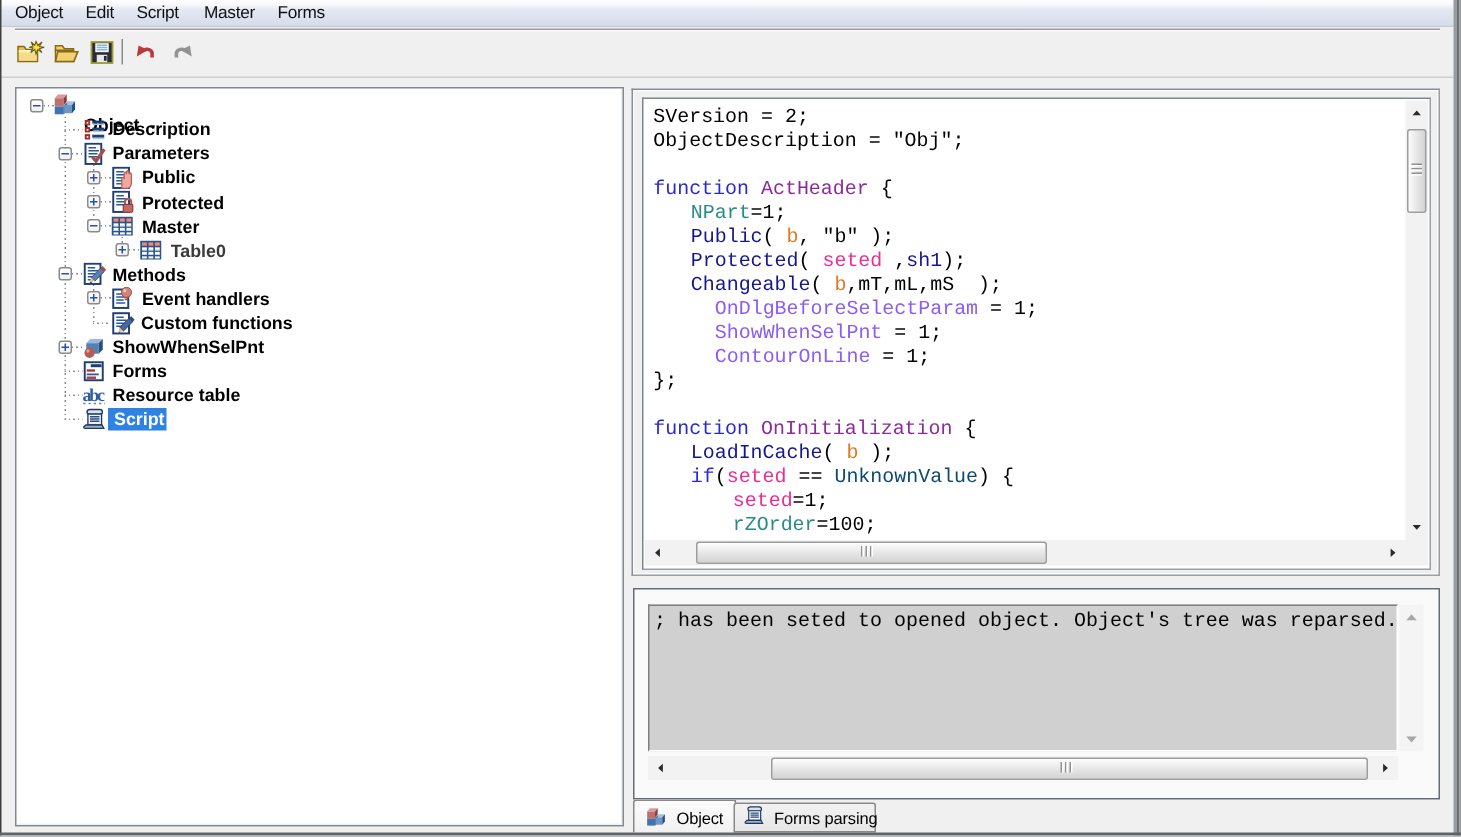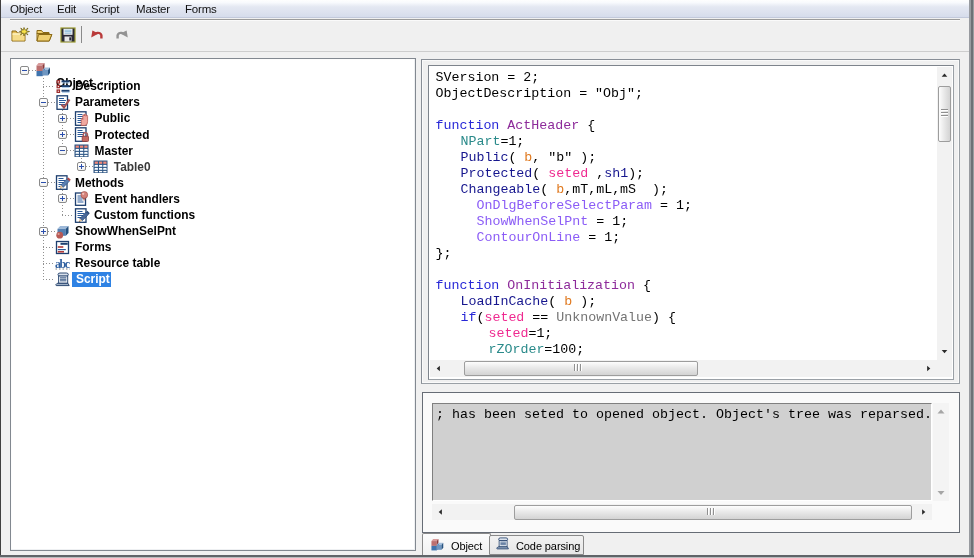--- a/index.html
+++ b/index.html
@@ -56,21 +56,21 @@
   #tab1{left:422px;top:533px;width:67px;height:21px;
     border:1px solid #898989;border-bottom:none;border-radius:2px 2px 0 0;
     background:linear-gradient(#fcfcfc,#f1f1f1);}
   #tab2{left:489px;top:535px;width:93px;height:18px;
     border:1px solid #898989;border-radius:2px 2px 0 0;
     background:linear-gradient(#f2f2f2,#e6e6e6);}
   .dotv{position:absolute;width:1px;background-image:repeating-linear-gradient(#909090 0 1px,transparent 1px 3px);}
   .doth{position:absolute;height:1px;background-image:repeating-linear-gradient(90deg,#909090 0 1px,transparent 1px 3px);}
   
   .kw{color:#2828d7;} .fn{color:#8d2b9a;} .nv{color:#16168e;} .tl{color:#2a8a8a;}
-  .or{color:#e0791f;} .pk{color:#ef2a90;} .ol{color:#8b5cf6;margin-left:16px;} .cr{color:#737373;}
+  .or{color:#e0791f;} .pk{color:#ef2a90;} .ol{color:#8b5cf6;margin-left:16px;} .cr{color:#0c4a6e;}
   .i1{padding-left:25px;} .i2{padding-left:53px;}
   
   .ebox{position:absolute;width:9px;height:9px;border:1px solid #8a8a8a;border-radius:2px;
     background:linear-gradient(#ffffff,#f2f2f0);box-sizing:border-box;}
   .ebox .h{position:absolute;left:1px;top:3px;width:5px;height:1px;background:#2b4fad;}
   .ebox .v{position:absolute;left:3px;top:1px;width:1px;height:5px;background:#2b4fad;}
 </style>
 </head>
 <body>
 <div class="abs" id="menubar"></div>
@@ -395,20 +395,20 @@
  <rect x="6.7" y="8" width="5.3" height="5.5" fill="#6e96c2"></rect>
  <polygon points="12,8 14,5.5 14,11 12,13.5" fill="#26527f"></polygon>
 </svg>
 <svg class="abs" style="left:496px;top:537px;" width="14" height="14" viewBox="0 0 16 16">
  <path d="M3 2.6 Q3 1 5 1 H11.5 Q13.3 1 13.3 2.6 Q13.3 4.2 11.5 4.2 H5 Q3 4.2 3 2.6" fill="#d9e1ec" stroke="#1c3a66" stroke-width="0.9"></path>
  <path d="M3.6 4 H12.7 V11.3 H3.6 Z" fill="#eef2f7" stroke="#1c3a66" stroke-width="0.9"></path>
  <path d="M5 5.8 H11.3 M5 7.3 H11.3 M5 8.8 H11.3" stroke="#2c4f7e" stroke-width="0.9"></path>
  <path d="M2.2 11.3 H13 L14.2 13.6 H1.6 Q0.8 13.6 0.8 12.7 Z" fill="#9fb0c6" stroke="#1c3a66" stroke-width="0.9"></path>
 </svg>
 <div class="tab" style="left:451px;top:540px;">Object</div>
-<div class="tab" style="left:516px;top:540px;">Code parsing</div>
+<div class="tab" style="left:516px;top:540px;">Forms parsing</div>
 
 <div class="abs" id="edgeL"></div>
 <div class="abs" id="edgeR1"></div>
 <div class="abs" id="edgeR2"></div>
 <div class="abs" id="edgeR3"></div>
 <div class="abs" id="edgeB1"></div>
 <div class="abs" id="edgeB2"></div>
 
 </body></html>

